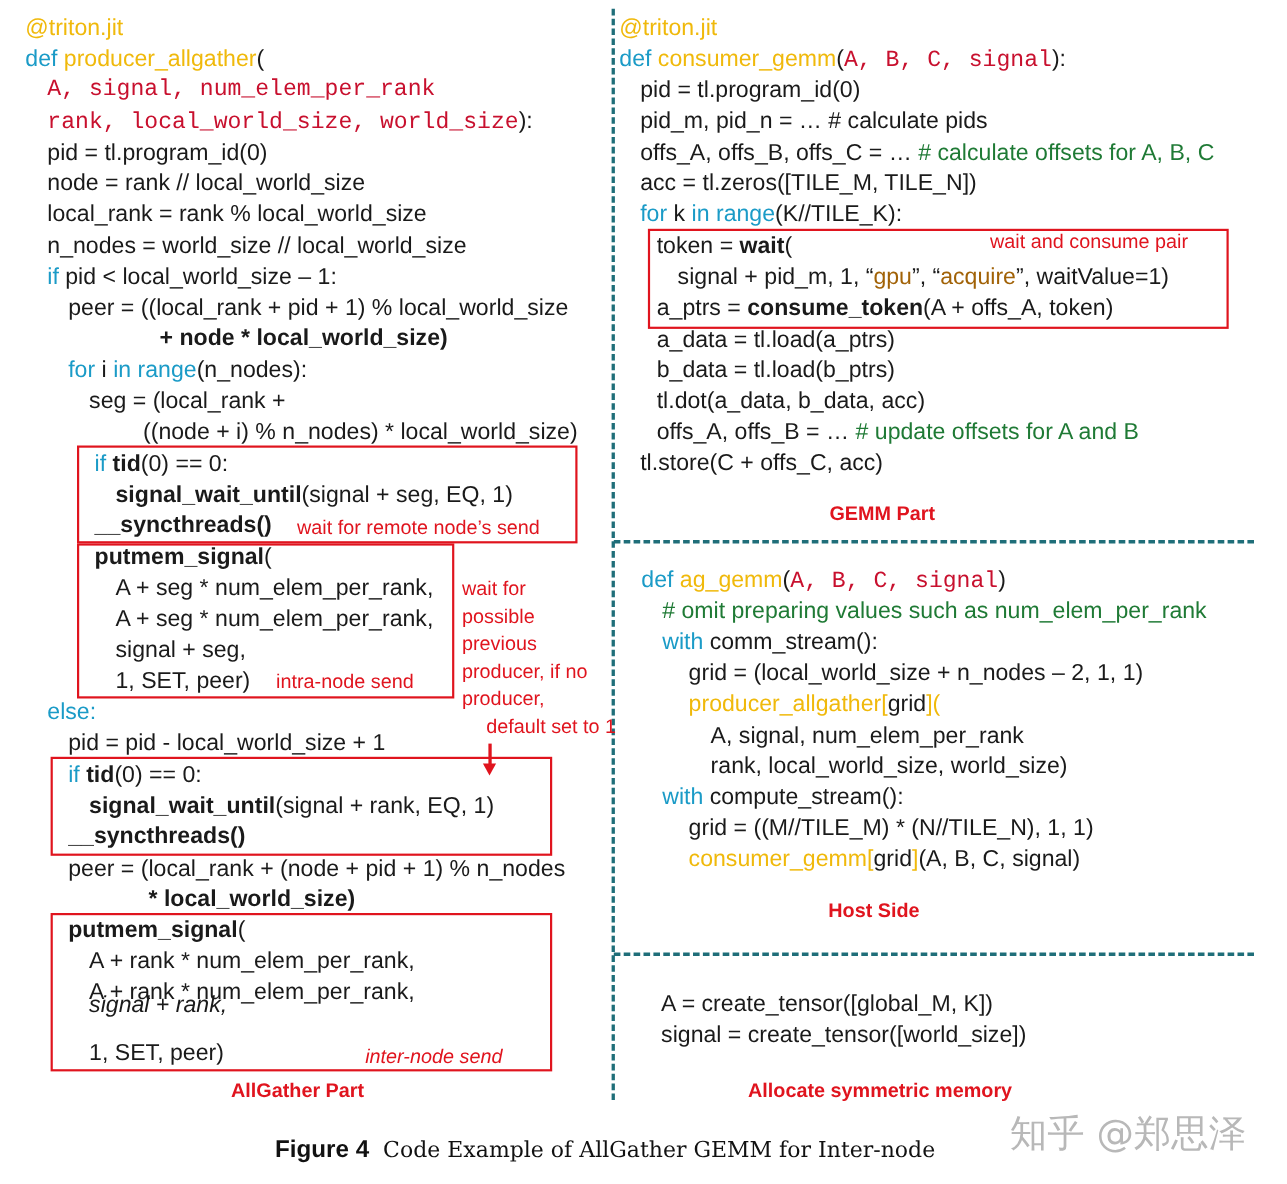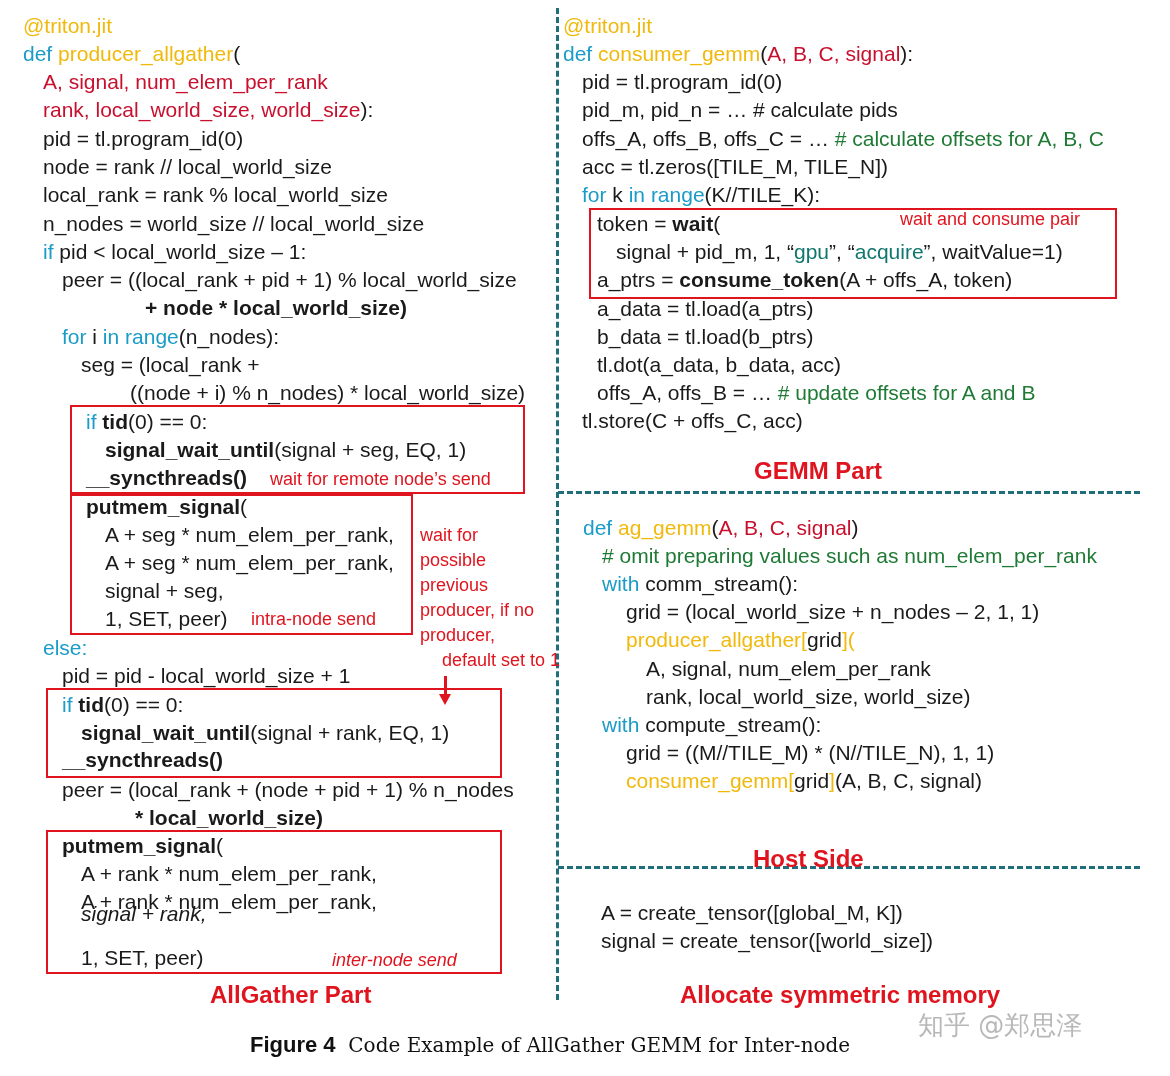--- a/index.html
+++ b/index.html
@@ -1,33 +1,33 @@
 <!DOCTYPE html>
 <html><head>
 <meta charset="utf-8">
 <style>
   html, body { margin: 0; padding: 0; background: #ffffff; }
   body { width: 1170px; height: 1076px; position: relative; overflow: hidden;
          font-family: "Liberation Sans", sans-serif; color: #111; }
   .line { position: absolute; font-size: 21px; line-height: 28px; white-space: pre; color: #1a1a1a; }
   .kw { color: #1b9bc7; }
   .fn { color: #f0b90b; }
-  .arg { color: #c8102e; }
+  .arg { color: #c8102e; font-family: Liberation Mono, monospace; }
   .cm { color: #1f7a35; }
-  .str { color: #0f766e; }
+  .str { color: #a16207; }
   .b { font-weight: bold; }
   .box { position: absolute; border: 2.5px solid #e0141e; box-sizing: border-box; }
   .note { position: absolute; font-size: 18px; line-height: 25px; color: #e0141e; white-space: pre; }
-  .section-label { position: absolute; font-size: 24px; font-weight: bold; color: #e0141e; white-space: pre; }
+  .section-label { position: absolute; font-size: 18px; font-weight: bold; color: #e0141e; white-space: pre; }
   .vdash { position: absolute; left: 556px; top: 8px; width: 0; height: 992px; border-left: 3px dashed #1f6e79; }
   .hdash { position: absolute; left: 558px; width: 582px; height: 0; border-top: 3px dashed #1f6e79; }
   .caption { position: absolute; left: 250px; top: 1032px; font-size: 22px; white-space: pre; }
   .caption .fig { font-family: "Liberation Sans", sans-serif; font-weight: bold; }
   .caption .txt { font-family: "DejaVu Serif", serif; font-size: 20px; }
-  .watermark { position: absolute; left: 918px; top: 1008px; font-size: 26px; color: #b8b8b8; white-space: pre; font-family: "DejaVu Sans", sans-serif; }
+  .watermark { position: absolute; left: 918px; top: 1008px; font-size: 34px; color: #b8b8b8; white-space: pre; font-family: "DejaVu Sans", sans-serif; }
   .arrow-shaft { position: absolute; left: 444px; top: 676px; width: 3px; height: 20px; background: #e0141e; }
   .arrow-head { position: absolute; left: 439px; top: 694px; width: 0; height: 0;
                 border-left: 6.5px solid transparent; border-right: 6.5px solid transparent; border-top: 11px solid #e0141e; }
 </style>
 </head>
 <body>
 
 <div class="vdash"></div>
 <div class="hdash" style="top:491px;"></div>
 <div class="hdash" style="top:866px;"></div>
@@ -122,21 +122,21 @@
   <div class="line" style="left:583px;top:514px;"><span class="kw">def </span><span class="fn">ag_gemm</span><span>(</span><span class="arg">A, B, C, signal</span><span>)</span></div>
   <div class="line cm" style="left:602px;top:542px;"># omit preparing values such as num_elem_per_rank</div>
   <div class="line" style="left:602px;top:570px;"><span class="kw">with</span><span> comm_stream():</span></div>
   <div class="line" style="left:626px;top:598px;">grid = (local_world_size + n_nodes – 2, 1, 1)</div>
   <div class="line" style="left:626px;top:626px;"><span class="fn">producer_allgather[</span><span>grid</span><span class="fn">](</span></div>
   <div class="line" style="left:646px;top:655px;">A, signal, num_elem_per_rank</div>
   <div class="line" style="left:646px;top:683px;">rank, local_world_size, world_size)</div>
   <div class="line" style="left:602px;top:711px;"><span class="kw">with</span><span> compute_stream():</span></div>
   <div class="line" style="left:626px;top:739px;">grid = ((M//TILE_M) * (N//TILE_N), 1, 1)</div>
   <div class="line" style="left:626px;top:767px;"><span class="fn">consumer_gemm[</span><span>grid</span><span class="fn">]</span><span>(A, B, C, signal)</span></div>
-  <div class="section-label" style="left:753px;top:818px;margin-top:27px;">Host Side</div>
+  <div class="section-label" style="left:753px;top:818px;">Host Side</div>
 </div>
 
 <div>
   <div class="line" style="left:601px;top:899px;">A = create_tensor([global_M, K])</div>
   <div class="line" style="left:601px;top:927px;">signal = create_tensor([world_size])</div>
   <div class="section-label" style="left:680px;top:981px;">Allocate symmetric memory</div>
 </div>
 
 <div class="caption"><span class="fig">Figure 4</span><span class="txt">  Code Example of AllGather GEMM for Inter-node</span></div>
 <div class="watermark">知乎 @郑思泽</div>

